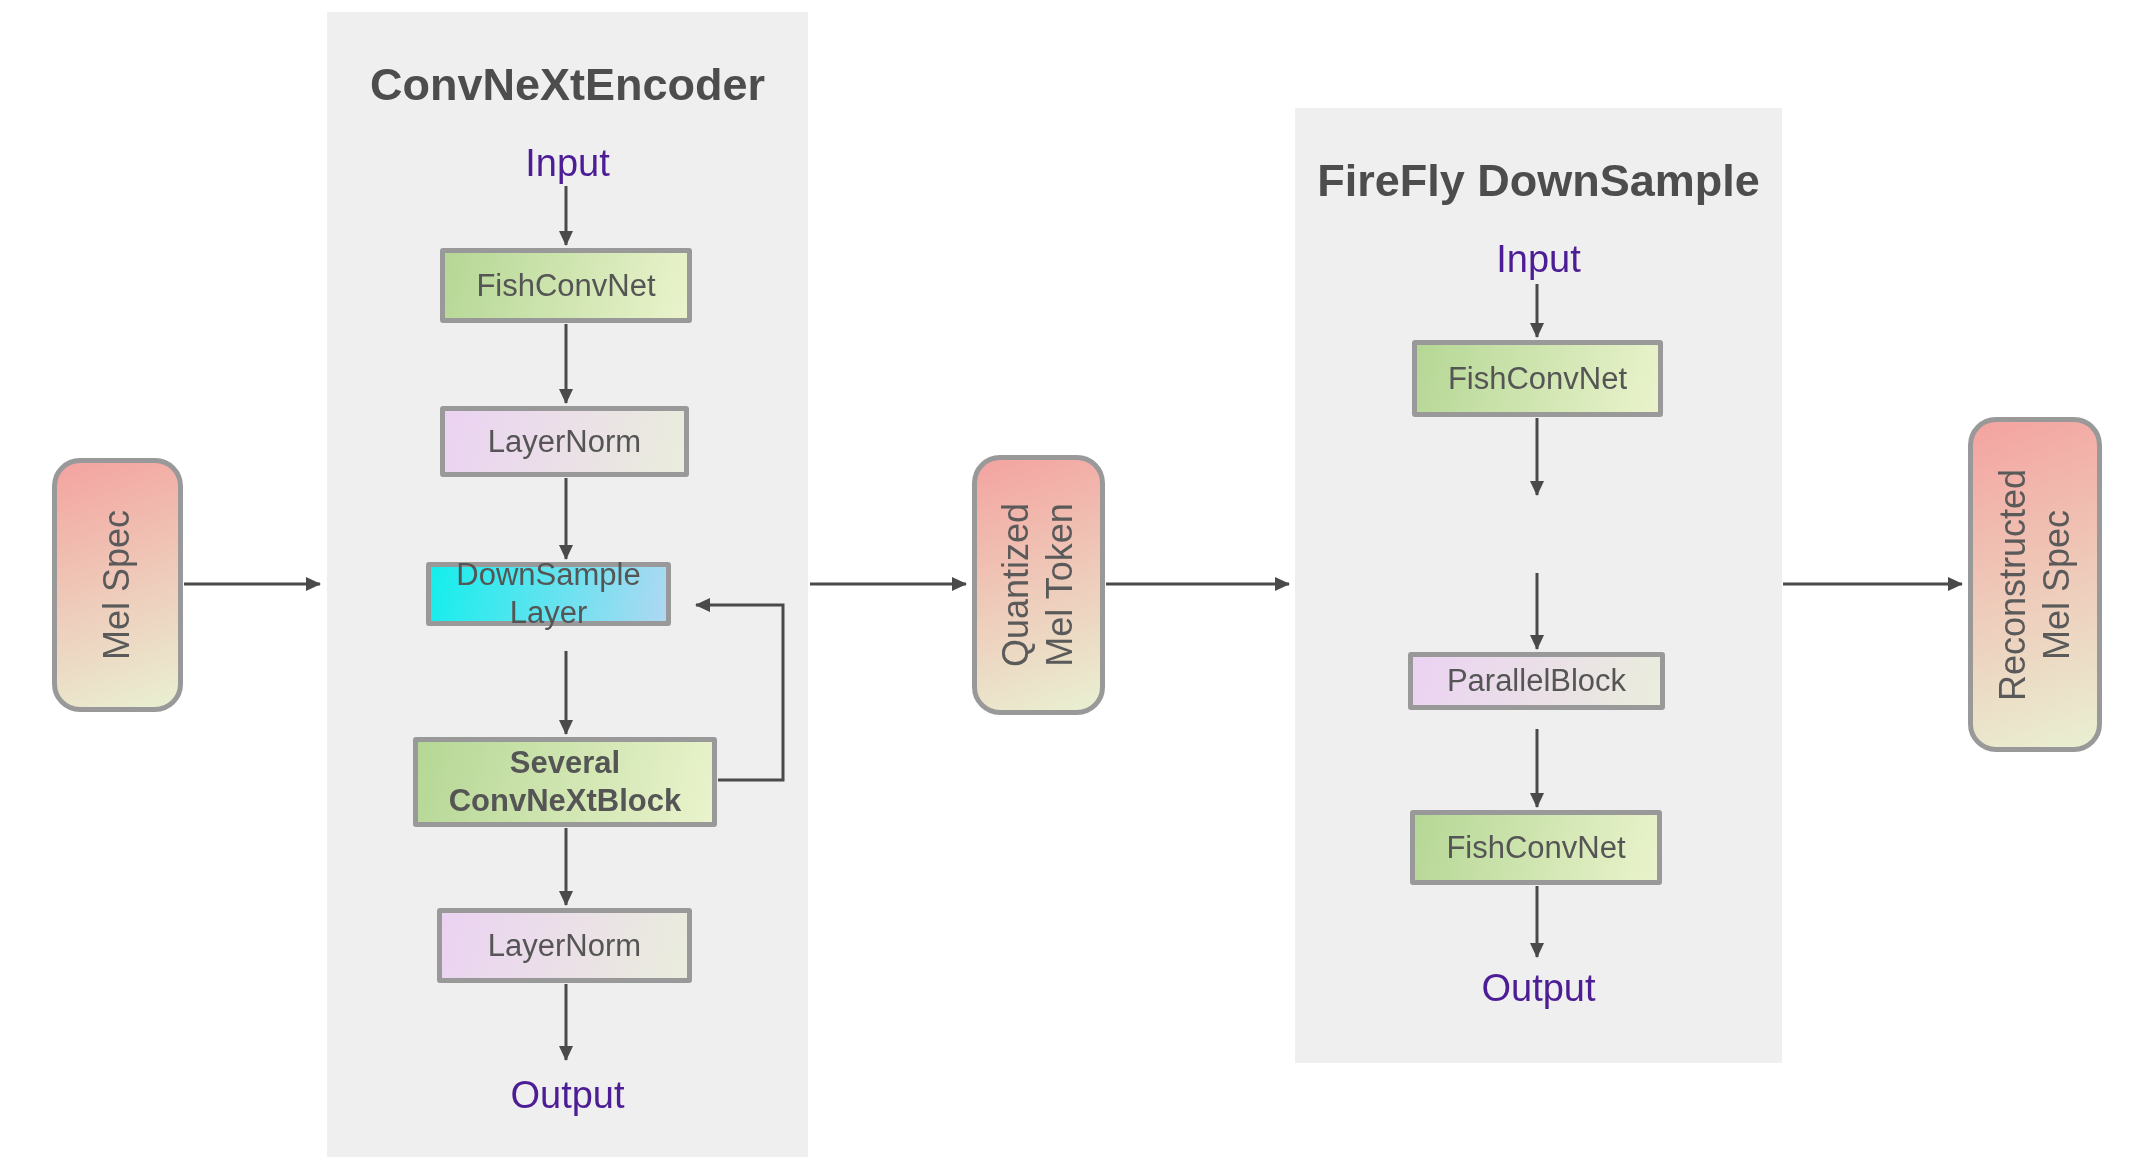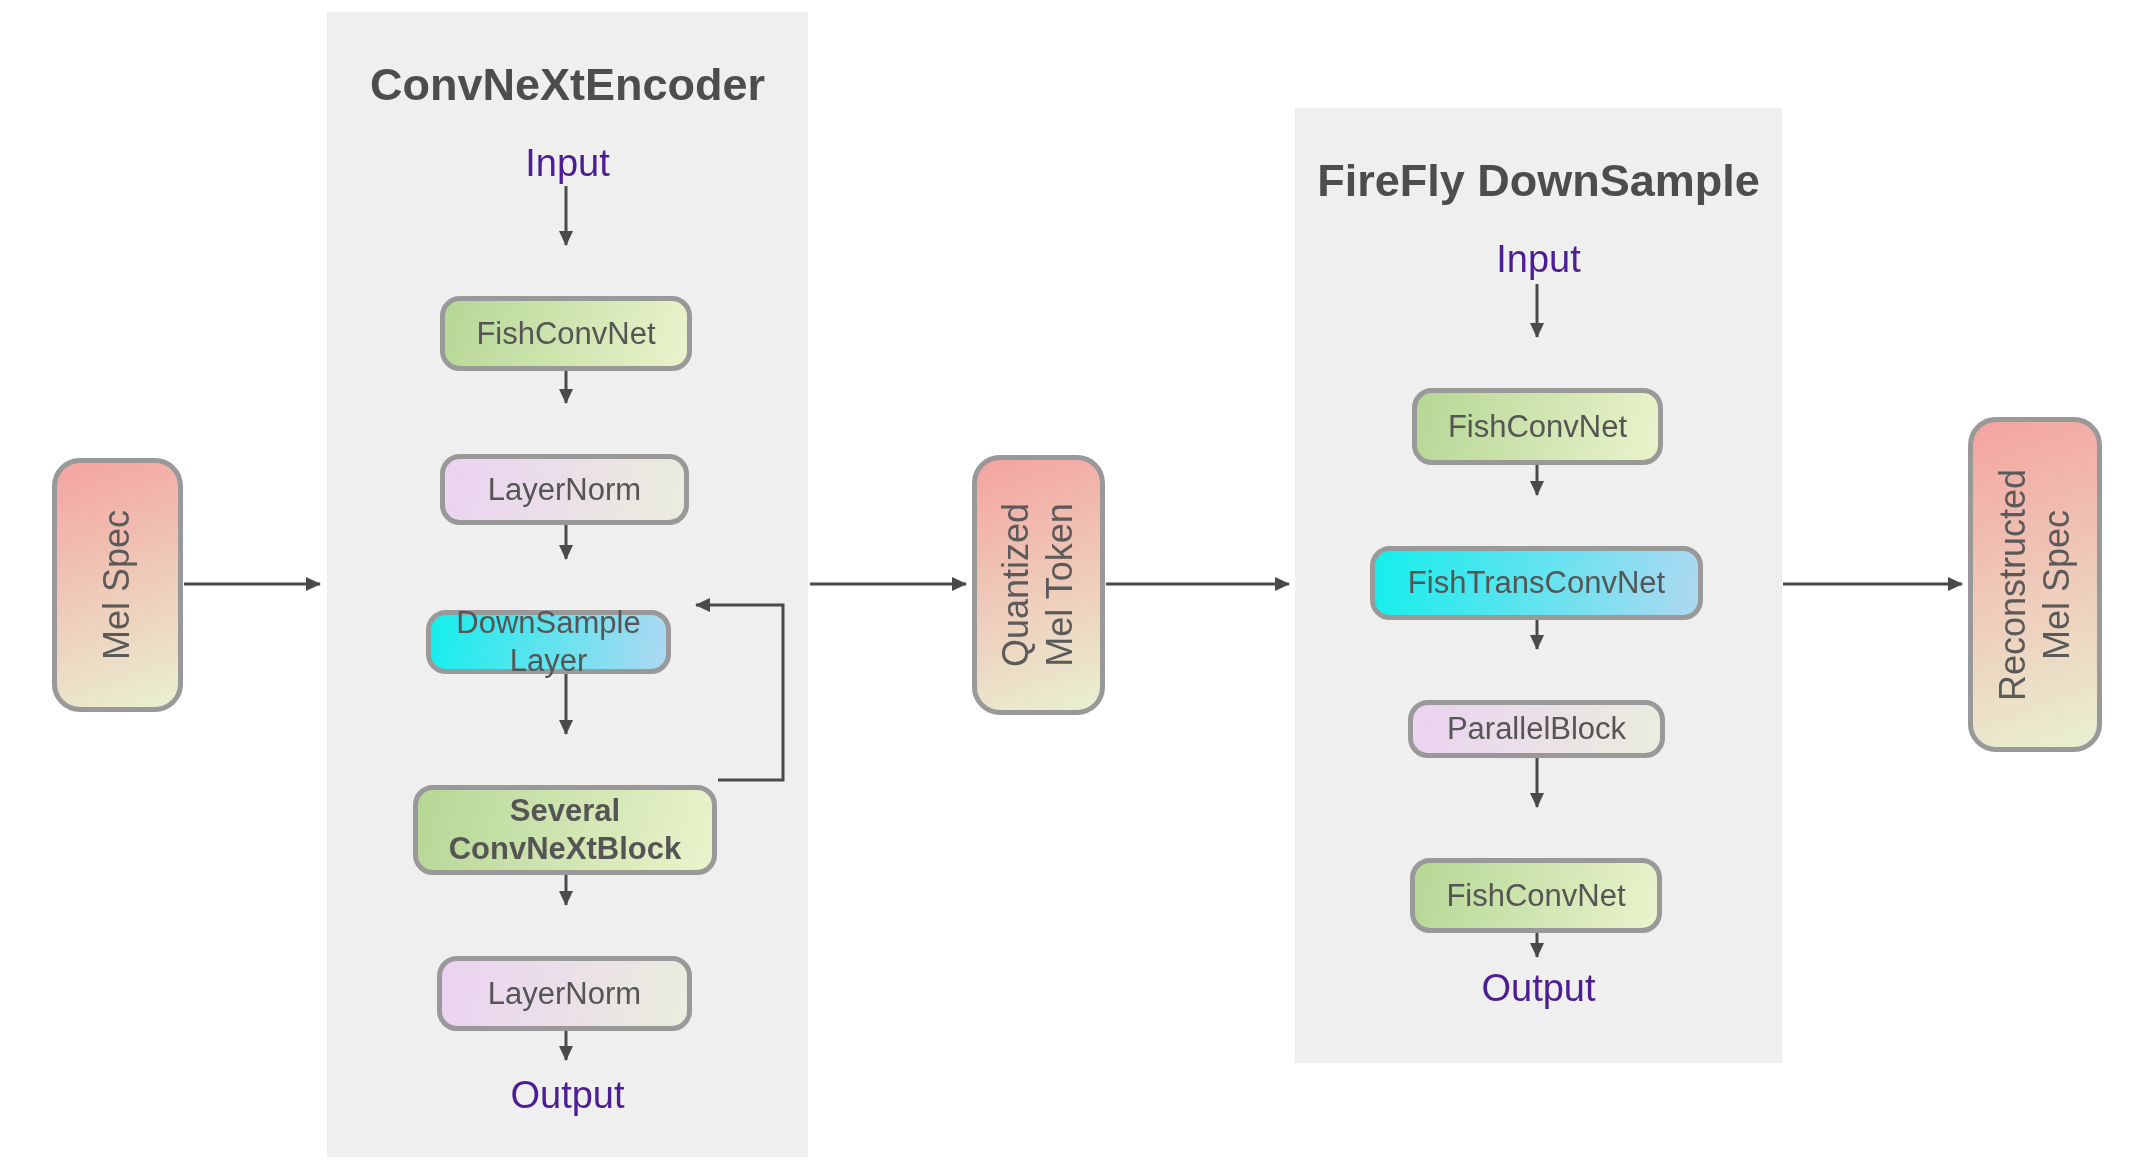--- a/index.html
+++ b/index.html
@@ -25,25 +25,25 @@
     text-align:center;
     font-size:38px;color:#4c1d95;
     line-height:40px;
   }
   .layer{position:absolute;inset:0;}
   svg.arrows{position:absolute;inset:0;z-index:2;}
   .node{
     position:absolute;z-index:3;
     box-sizing:border-box;
     border:5px solid #999999;
-    border-radius:20px;
+    border-radius:3px;
     display:flex;flex-direction:column;
     align-items:center;justify-content:center;
     font-size:31px;color:#555555;
-    line-height:38px;text-align:center;margin-top:48px;
+    line-height:38px;text-align:center;
   }
   .node.green {background:linear-gradient(105deg,#b5d795 0%,#eaf3cc 100%);}
   .node.cyan  {background:linear-gradient(100deg,#14eeec 0%,#aed8f2 100%);}
   .node.purple{background:linear-gradient(105deg,#ebd2f2 0%,#eaeddd 100%);}
   .io-box{
     position:absolute;z-index:3;
     box-sizing:border-box;
     border:5px solid #999999;
     border-radius:28px;
     background:linear-gradient(160deg,#f4a3a0 0%,#e9f0d2 100%);
@@ -120,23 +120,20 @@
     </div>
     <div class="node purple" style="left:437px;top:908px;width:255px;height:75px;">
       <span>LayerNorm</span>
     </div>
   </div>
 
   <div class="layer">
     <div class="node green" style="left:1412px;top:340px;width:251px;height:77px;">
       <span>FishConvNet</span>
     </div>
-    <div class="node cyan" style="left:1370px;top:498px;width:333px;height:74px;">
-      <span>FishTransConvNet</span>
-    </div>
     <div class="node purple" style="left:1408px;top:652px;width:257px;height:58px;">
       <span>ParallelBlock</span>
     </div>
     <div class="node green" style="left:1410px;top:810px;width:252px;height:75px;">
       <span>FishConvNet</span>
     </div>
   </div>
 
   <div class="layer">
     <div class="io-box" style="left:52px;top:458px;width:131px;height:254px;">

